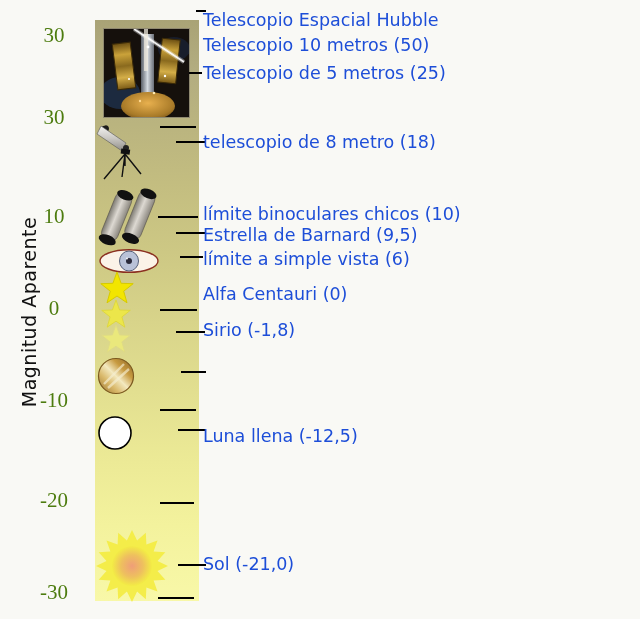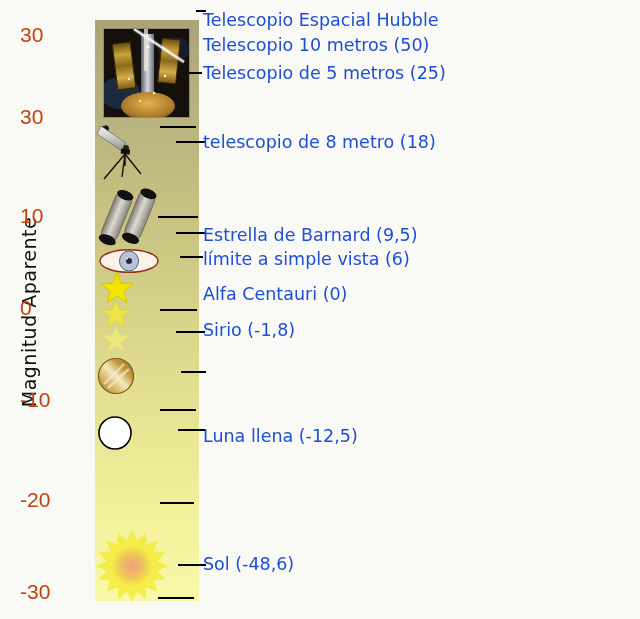--- a/index.html
+++ b/index.html
@@ -9,22 +9,22 @@
   }
   .scale-bar{
     position:absolute;left:95px;top:20px;width:104px;height:581px;
     background:linear-gradient(to bottom,
       #a9a376 0%, #b3ad80 9%, #bab47f 18%, #c3bd80 28%,
       #cdc884 40%, #d8d48a 52%, #e2df90 64%, #ecea96 76%,
       #f3f29d 87%, #f8f8a8 100%);
   }
   .tick{position:absolute;height:2px;background:#000;}
   .axis-num{
-    position:absolute;left:20px;width:68px;text-align:left;
-    font-family:Liberation Sans, sans-serif;font-size:21px;line-height:24px;color:#c2410c;
+    position:absolute;left:20px;width:68px;text-align:center;
+    font-family:Liberation Serif, serif;font-size:21px;line-height:24px;color:#4d7c0f;
   }
   .y-title{
     position:absolute;left:-70px;top:300px;width:200px;height:24px;text-align:center;
     transform:rotate(-90deg);font-size:19px;letter-spacing:0.5px;color:#111;
   }
   .ann{
     position:absolute;left:203px;font-size:17.5px;line-height:21px;white-space:nowrap;color:#1d4ed8;
   }
   .icon{position:absolute;}
   .hubble{
@@ -183,20 +183,21 @@
   <div class="tick" style="left:160px;top:409px;width:36px"></div>
   <div class="tick" style="left:178px;top:429px;width:28px"></div>
   <div class="tick" style="left:160px;top:502px;width:34px"></div>
   <div class="tick" style="left:178px;top:564px;width:28px"></div>
   <div class="tick" style="left:158px;top:597px;width:36px"></div>
 
   <div class="ann" style="top:10px">Telescopio Espacial Hubble</div>
   <div class="ann" style="top:35px">Telescopio 10 metros (50)</div>
   <div class="ann" style="top:63px">Telescopio de 5 metros (25)</div>
   <div class="ann" style="top:132px">telescopio de 8 metro (18)</div>
+  <div class="ann" style="top:204px">límite binoculares chicos (10)</div>
   <div class="ann" style="top:225px">Estrella de Barnard (9,5)</div>
   <div class="ann" style="top:249px">límite a simple vista (6)</div>
   <div class="ann" style="top:284px">Alfa Centauri (0)</div>
   <div class="ann" style="top:320px">Sirio (-1,8)</div>
   <div class="ann" style="top:426px">Luna llena (-12,5)</div>
-  <div class="ann" style="top:554px">Sol (-48,6)</div>
+  <div class="ann" style="top:554px">Sol (-21,0)</div>
 
 </div>
 
 </body></html>

